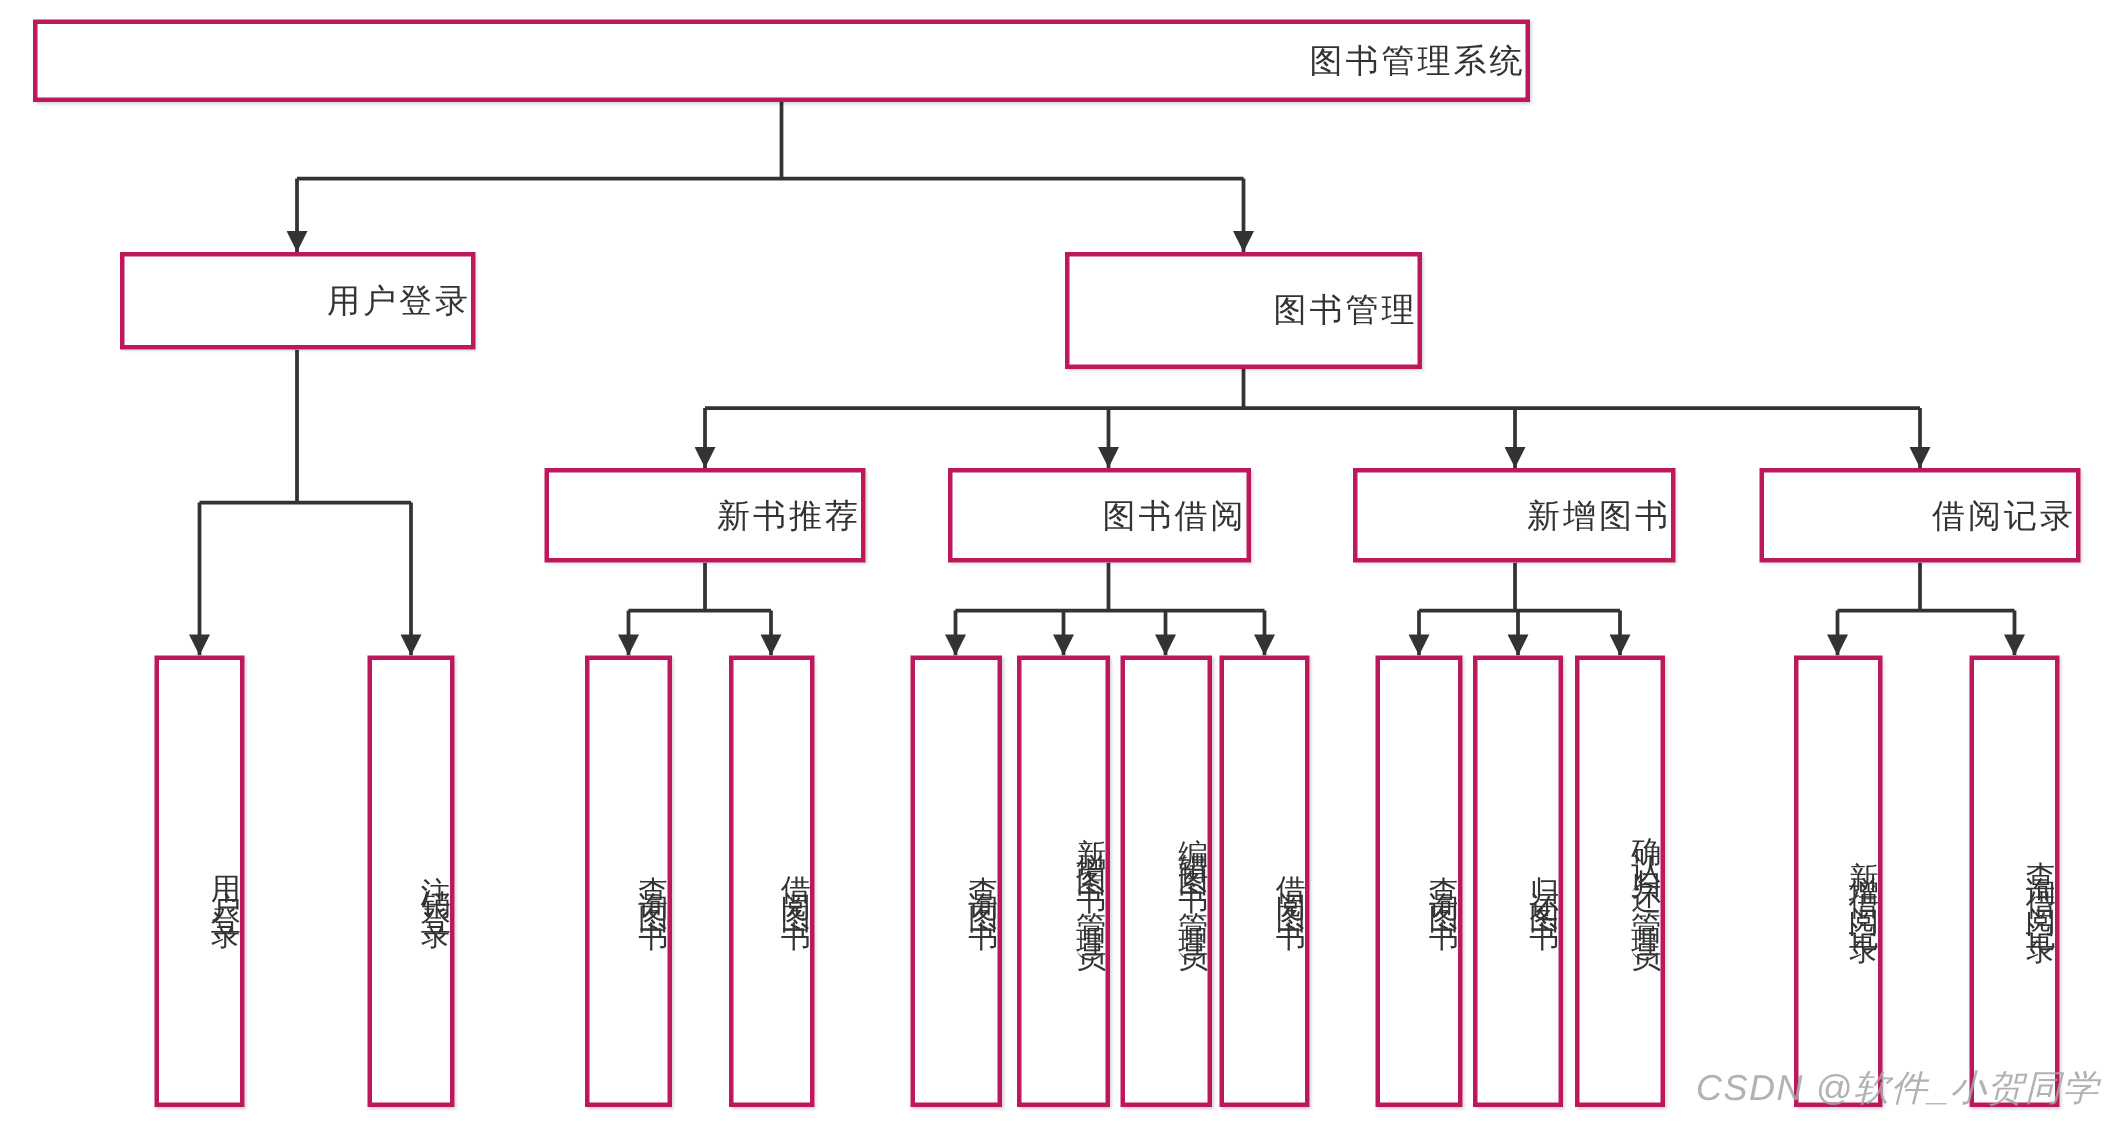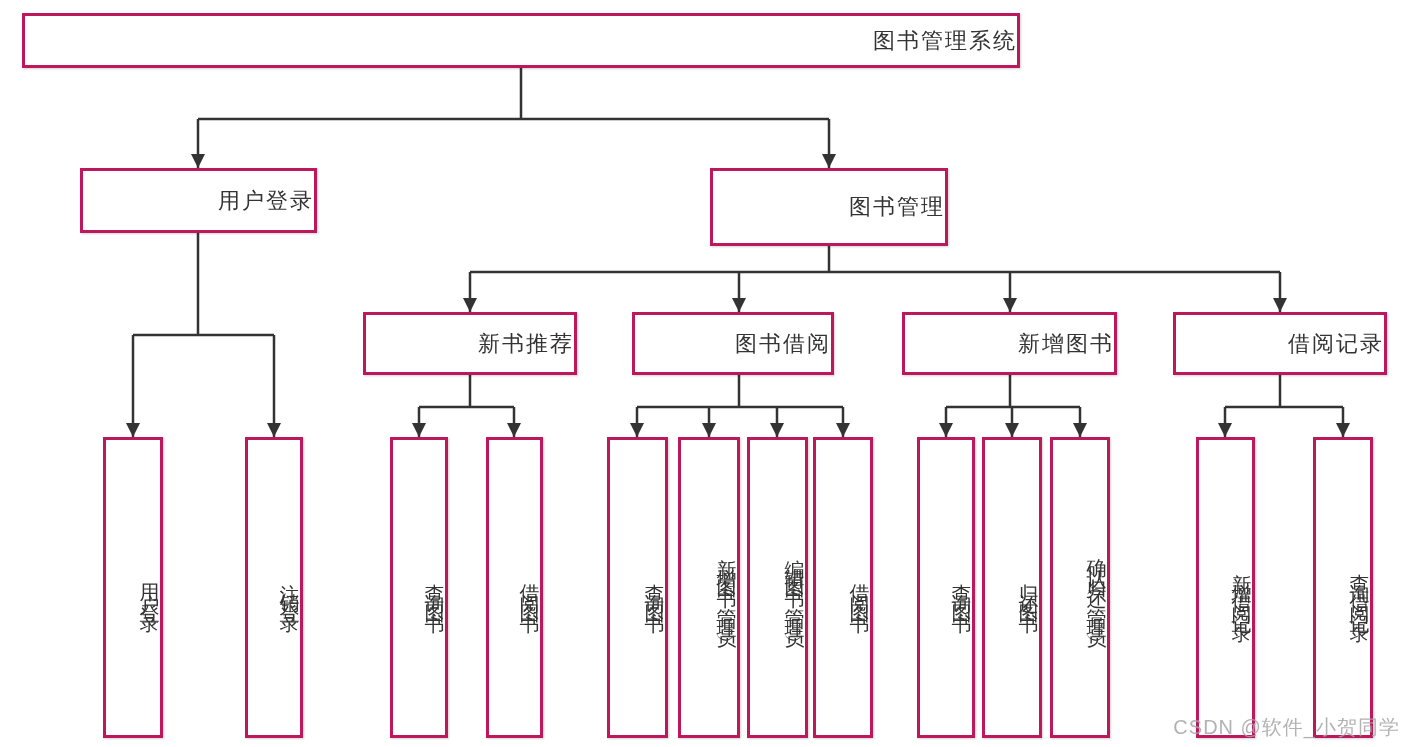--- a/index.html
+++ b/index.html
@@ -66,24 +66,25 @@
   .n-d1 { left: 917px;  width: 58px; }
   .n-d2 { left: 982px;  width: 60px; }
   .n-d3 { left: 1050px; width: 60px; }
   .n-e1 { left: 1196px; width: 59px; }
   .n-e2 { left: 1313px; width: 60px; }
   #watermark {
     position: absolute;
     right: 5px;
     bottom: 6px;
     z-index: 5;
-    font-size: 20px;
+    font-size: 24px;
     letter-spacing: 1px;
     color: rgba(165,165,165,0.85);
     white-space: nowrap;
+    font-style: italic;
   }
 </style>
 </head>
 <body>
 
 <div id="stage">
 
   <svg id="connectors" viewBox="0 0 1405 747" xmlns="http://www.w3.org/2000/svg">
     <defs>
       <marker id="arw" viewBox="0 0 10 10" refX="10" refY="5" markerWidth="22" markerHeight="14" markerUnits="userSpaceOnUse" orient="auto">

